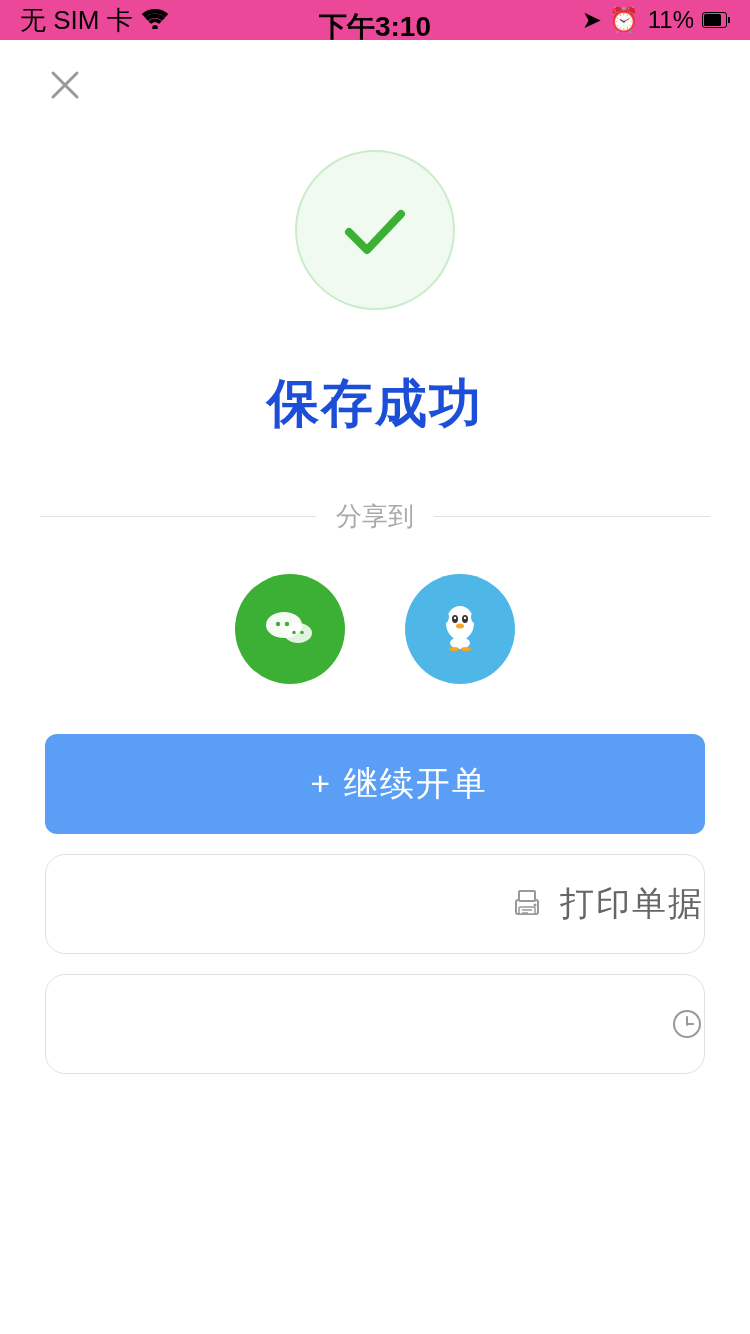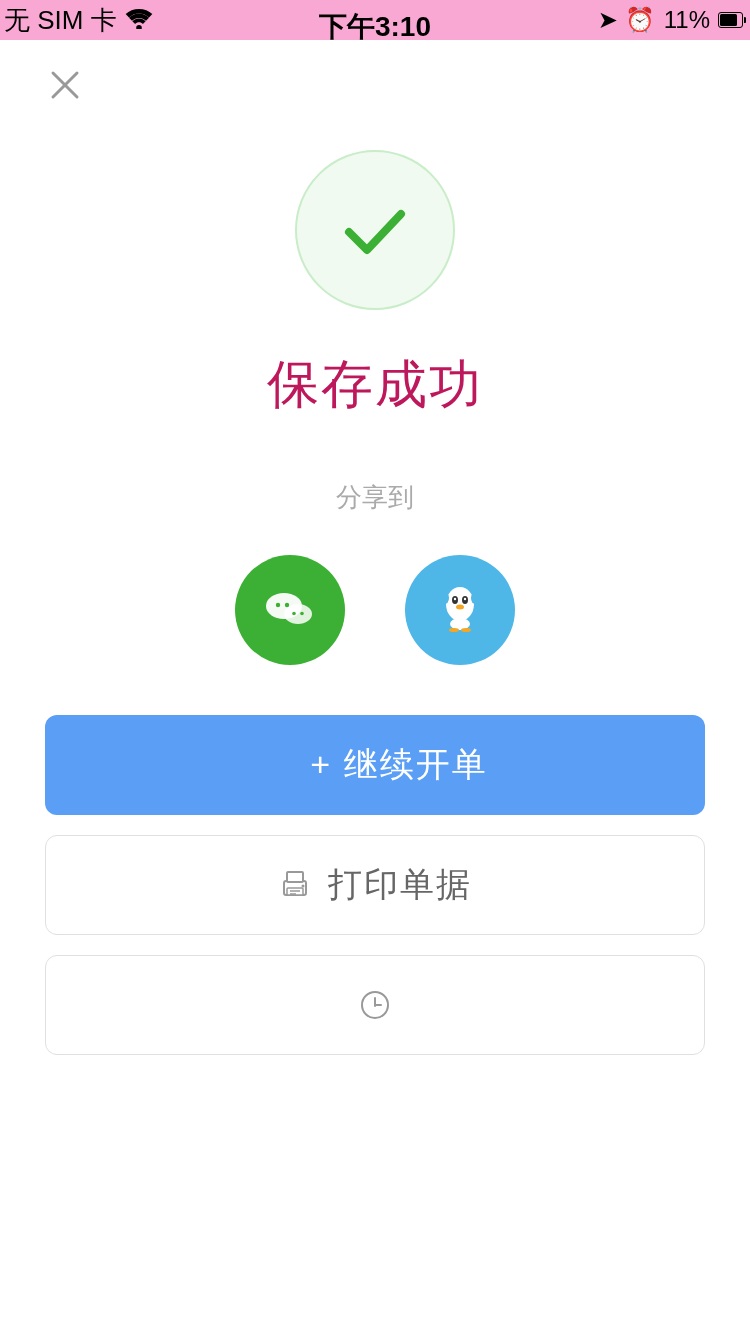--- a/index.html
+++ b/index.html
@@ -11,25 +11,25 @@
       background: #ffffff;
       font-family: -apple-system, "PingFang SC", "Helvetica Neue", sans-serif;
       display: flex;
       flex-direction: column;
     }
 
     
     .status-bar {
       width: 100%;
       height: 40px;
-      background: #f9a8d4;
+      background: #ec4899;
       display: flex;
       align-items: center;
       justify-content: space-between;
-      padding: 0 4px;
+      padding: 0 20px;
       flex-shrink: 0;
     }
 
     .status-left {
       display: flex;
       align-items: center;
       gap: 8px;
       font-size: 26px;
       font-weight: 500;
       color: #000;
@@ -99,42 +99,42 @@
     }
 
     .success-circle svg {
       width: 80px;
       height: 80px;
     }
 
     
     .success-title {
       font-size: 52px;
-      font-weight: 400;
-      color: #be185d;
+      font-weight: 700;
+      color: #1d4ed8;
       margin-bottom: 60px;
       letter-spacing: 2px;
+      margin-top: 19px;
     }
 
     
     .share-section {
       width: 100%;
       display: flex;
       flex-direction: column;
       align-items: center;
       margin-bottom: 50px;
     }
 
     .share-divider {
       width: 100%;
       display: flex;
       align-items: center;
       margin-bottom: 40px;
       padding: 0 40px;
-      flex-direction: column;
     }
 
     .divider-line {
       flex: 1;
       height: 1px;
       background: #e0e0e0;
     }
 
     .share-label {
       font-size: 26px;
@@ -189,27 +189,27 @@
       gap: 16px;
       letter-spacing: 2px;
       padding-left: 48px;
     }
 
     .btn-secondary {
       width: 100%;
       height: 100px;
       background: #ffffff;
       border: 1px solid #e0e0e0;
-      border-radius: 12px;
+      border-radius: 20px;
       font-size: 34px;
       color: #666666;
       cursor: pointer;
       display: flex;
       align-items: center;
-      justify-content: center;
+      justify-content: flex-end;
       gap: 16px;
       letter-spacing: 2px;
     }
 
     .btn-secondary svg {
       width: 34px;
       height: 34px;
     }
   </style>
 </head>

